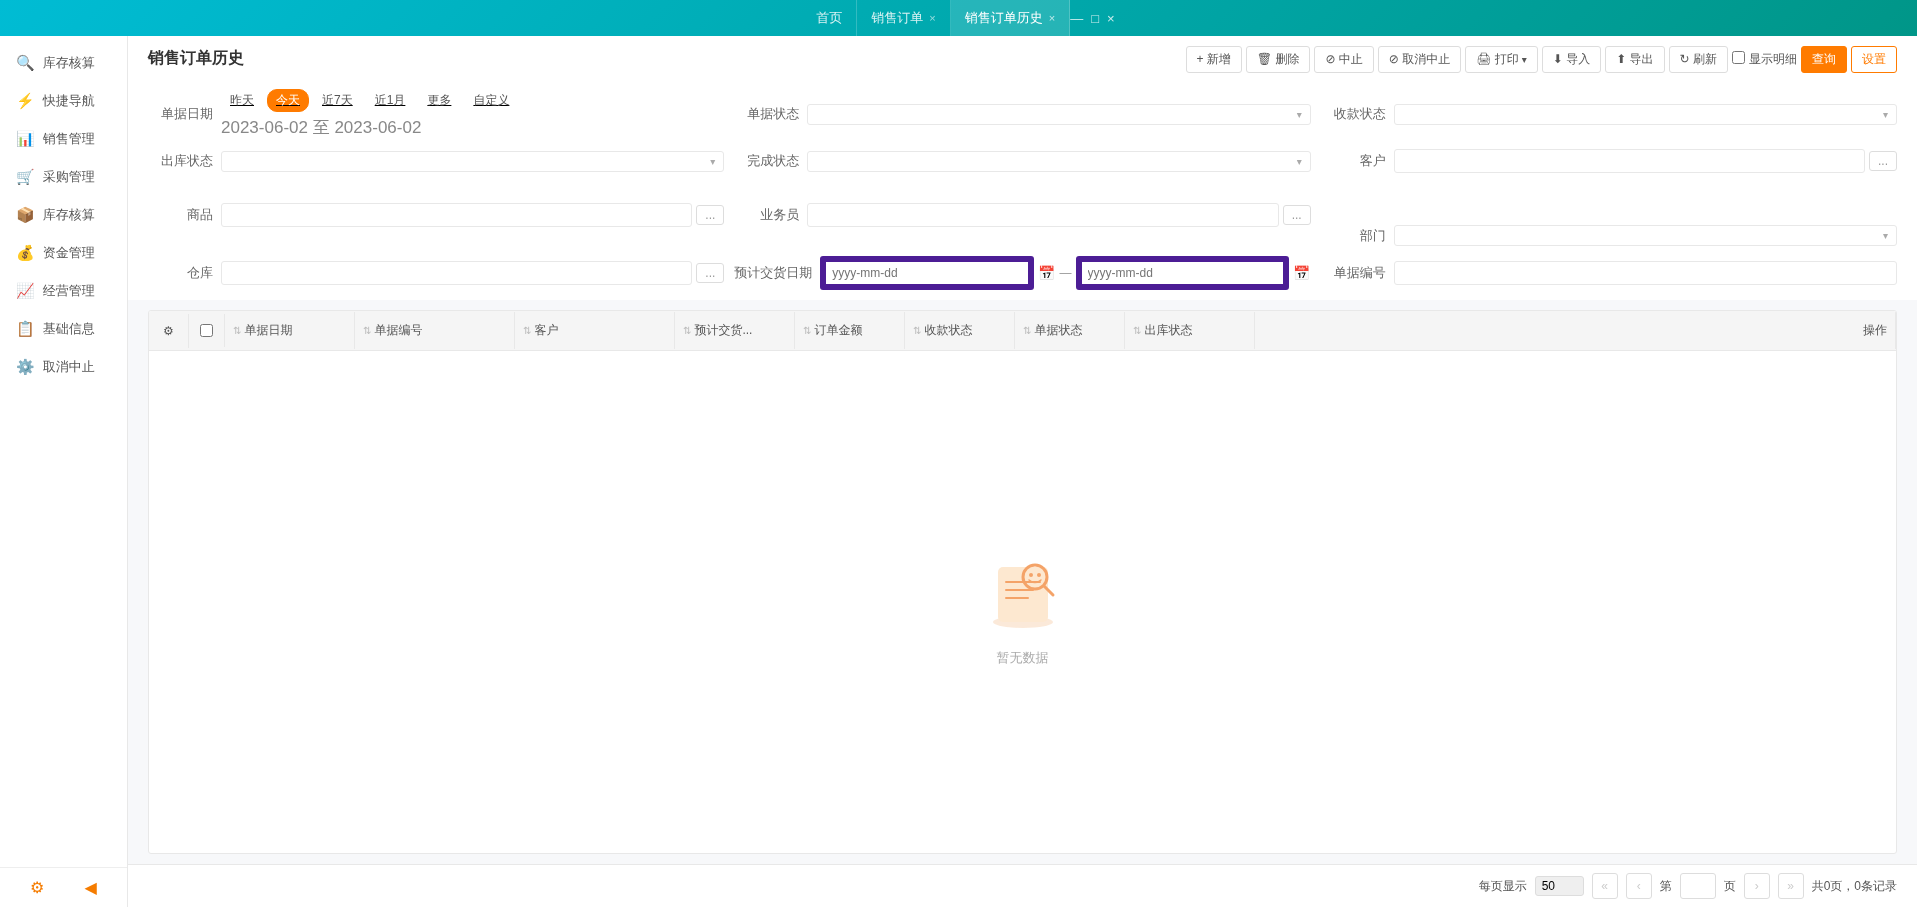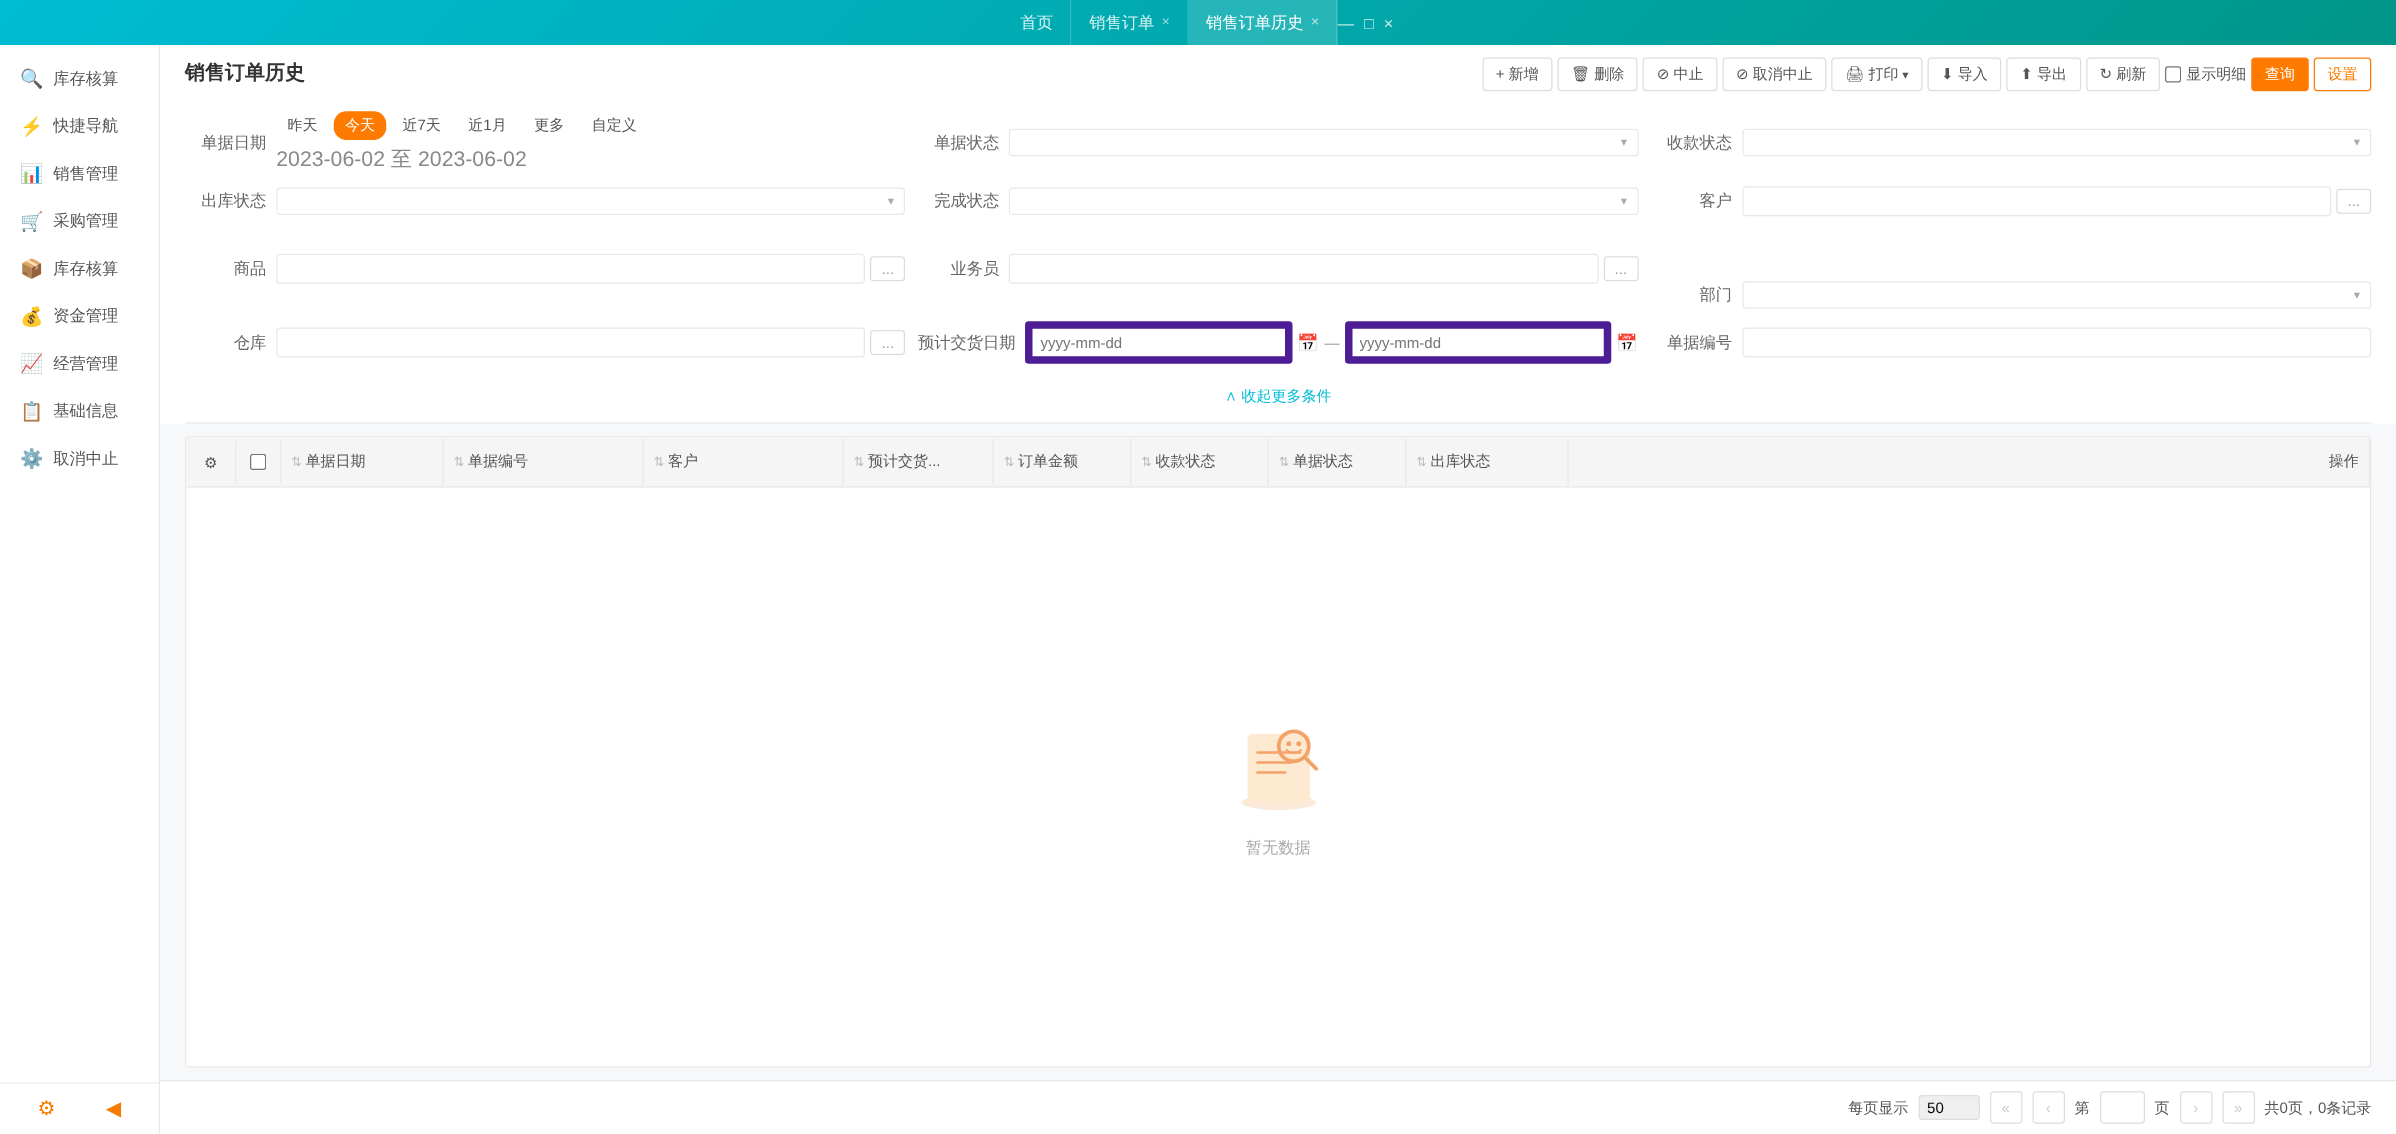--- a/index.html
+++ b/index.html
@@ -99,29 +99,29 @@
       padding: 4px 10px;
       font-size: 12px;
       border: 1px solid #ddd;
       background: #fff;
       border-radius: 3px;
       cursor: pointer;
       color: #555;
     }
     .toolbar-btn.primary { background: #ff7b00; color: #fff; border-color: #ff7b00; }
     .toolbar-btn.outline-primary { border-color: #ff7b00; color: #ff7b00; }
-    .display-toggle { display: flex; align-items: center; gap: 4px; font-size: 12px; color: #555; cursor: pointer; }
+    .display-toggle { display: flex; align-items: flex-start; gap: 4px; font-size: 12px; color: #555; cursor: pointer; }
     .display-toggle input { cursor: pointer; }
     .filter-row {
       display: flex;
       align-items: center;
       margin-bottom: 10px;
       gap: 10px;
     }
-    .date-shortcuts { display: flex; align-items: center; gap: 4px; }
+    .date-shortcuts { display: flex; align-items: center; gap: 4px; text-decoration: underline; }
     .date-shortcut {
       padding: 2px 8px;
       font-size: 12px;
       border-radius: 10px;
       cursor: pointer;
       color: #555;
       border: 1px solid transparent;
     }
     .date-shortcut.active {
       background: #ff7b00;
@@ -523,23 +523,20 @@
                 <input class="date-input" placeholder="yyyy-mm-dd" value="" style="">
                 <span class="calendar-icon">📅</span>
               </div>
             </div>
             <div class="filter-field" style="flex:1;">
               <span class="filter-field-label">单据编号</span>
               <input class="full-border-input" style="flex: 1 1 0%;" value="">
             </div>
           </div>
 
-          <div class="collapse-row">
-            <span class="filter-more-link">∧ 收起更多条件</span>
-          </div>
         </div>
       </div>
 
       <div class="table-section">
 
         <div class="table-header">
           <div class="th settings">
             <span>⚙</span>
           </div>
           <div class="th checkbox">

